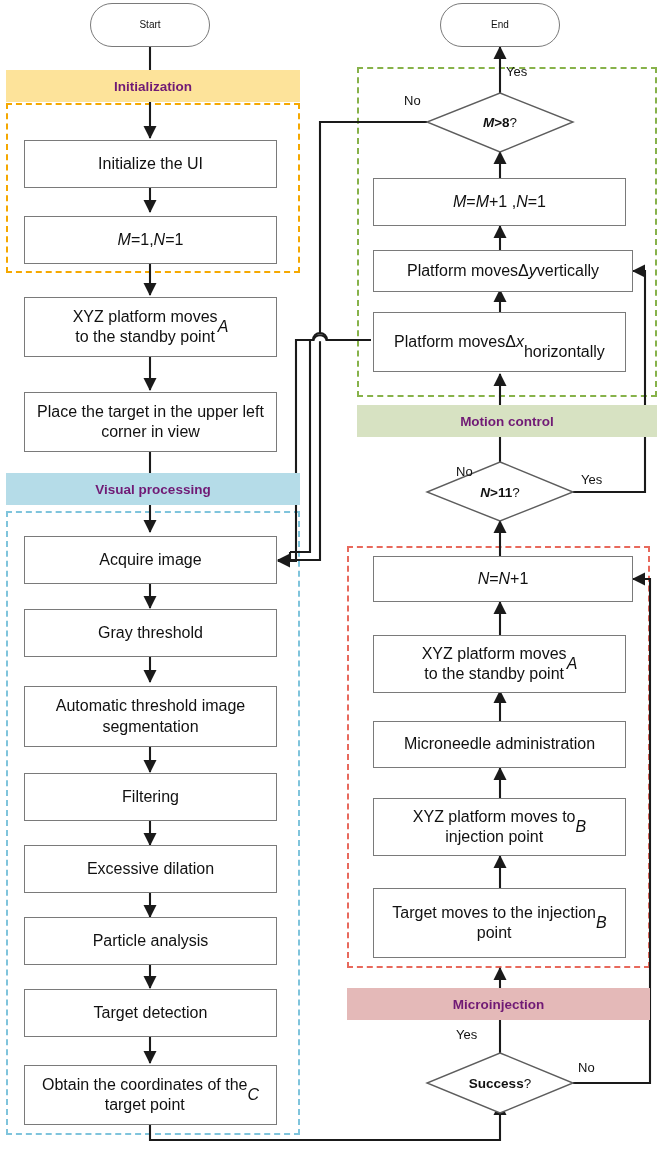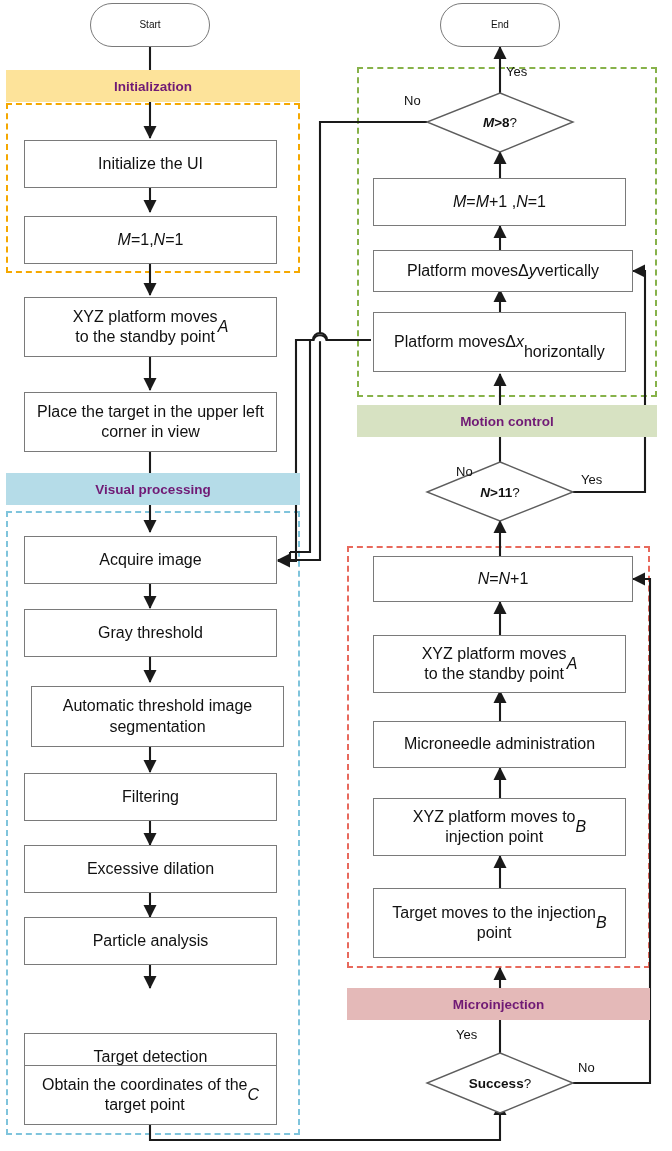--- a/index.html
+++ b/index.html
@@ -117,29 +117,29 @@
   <div class="node" style="left:24px;top:216px;width:253px;height:48px;" title="M=1,N=1"><i class="v">M</i>=1,<i class="v">N</i>=1</div>
 
   <div class="node" style="left:24px;top:297px;width:253px;height:60px;" title="XYZ platform moves to the standby point A">XYZ platform moves<br>to the standby point <i class="v">A</i></div>
 
   <div class="node" style="left:24px;top:392px;width:253px;height:60px;padding:0 10px;">Place the target in the upper left corner in view</div>
 
   <div class="node" style="left:24px;top:536px;width:253px;height:48px;">Acquire image</div>
 
   <div class="node" style="left:24px;top:609px;width:253px;height:48px;">Gray threshold</div>
 
-  <div class="node" style="left:24px;top:686px;width:253px;height:61px;padding:0 10px;margin-left:7px;">Automatic threshold image segmentation</div>
+  <div class="node" style="left:24px;top:686px;width:253px;height:61px;padding:0 10px;">Automatic threshold image segmentation</div>
 
   <div class="node" style="left:24px;top:773px;width:253px;height:48px;">Filtering</div>
 
   <div class="node" style="left:24px;top:845px;width:253px;height:48px;">Excessive dilation</div>
 
   <div class="node" style="left:24px;top:917px;width:253px;height:48px;">Particle analysis</div>
 
-  <div class="node" style="left:24px;top:989px;width:253px;height:48px;margin-top:44px;">Target detection</div>
+  <div class="node" style="left:24px;top:989px;width:253px;height:48px;">Target detection</div>
 
   <div class="node" style="left:24px;top:1065px;width:253px;height:60px;padding:0 8px;" title="Obtain the coordinates of the target point C">Obtain the coordinates of the<br>target point <i class="v">C</i></div>
 
   <div class="node" style="left:373px;top:178px;width:253px;height:48px;" title="M=M+1 ,N=1"><i class="v">M</i>=<i class="v">M</i>+1 ,<i class="v">N</i>=1</div>
 
   <div class="node" style="left:373px;top:250px;width:260px;height:42px;" title="Platform movesΔy vertically">Platform movesΔ<i class="v">y</i> vertically</div>
 
   <div class="node" style="left:373px;top:312px;width:253px;height:60px;" title="Platform movesΔx horizontally">Platform movesΔ<i class="v">x</i><br>horizontally</div>
 
   <div class="node" style="left:373px;top:556px;width:260px;height:46px;" title="N=N+1"><i class="v">N</i>=<i class="v">N</i>+1</div>

